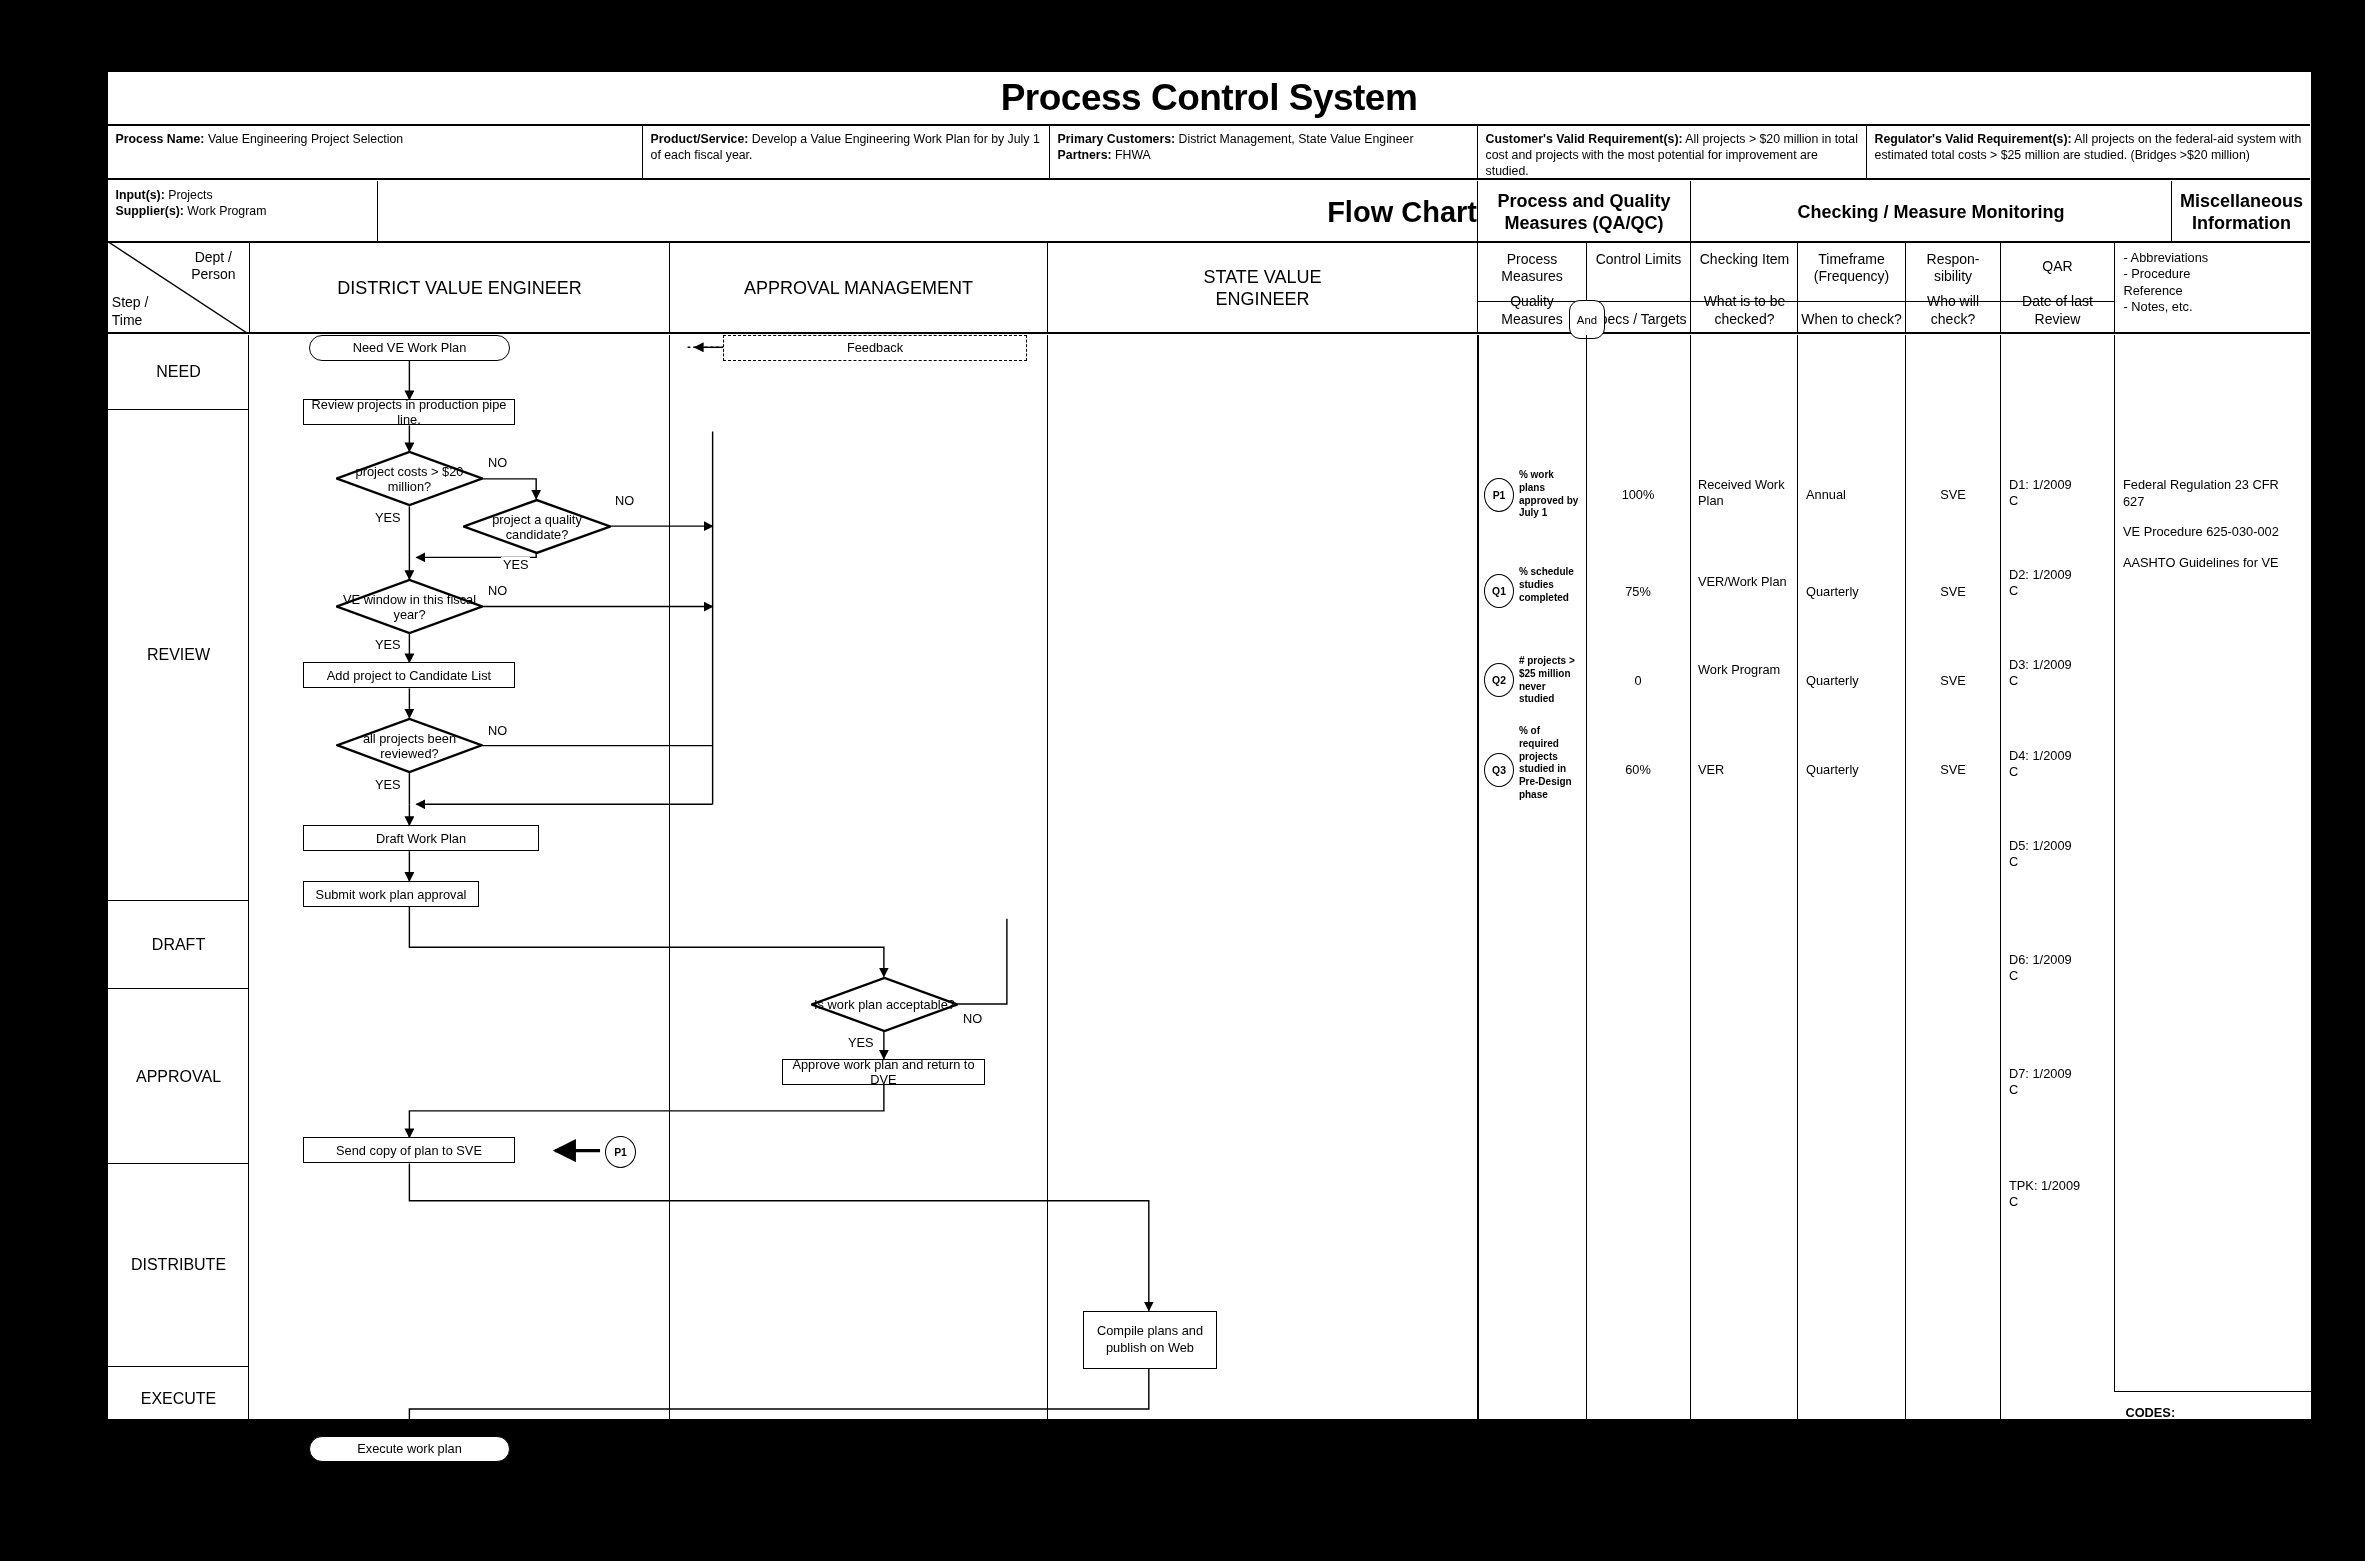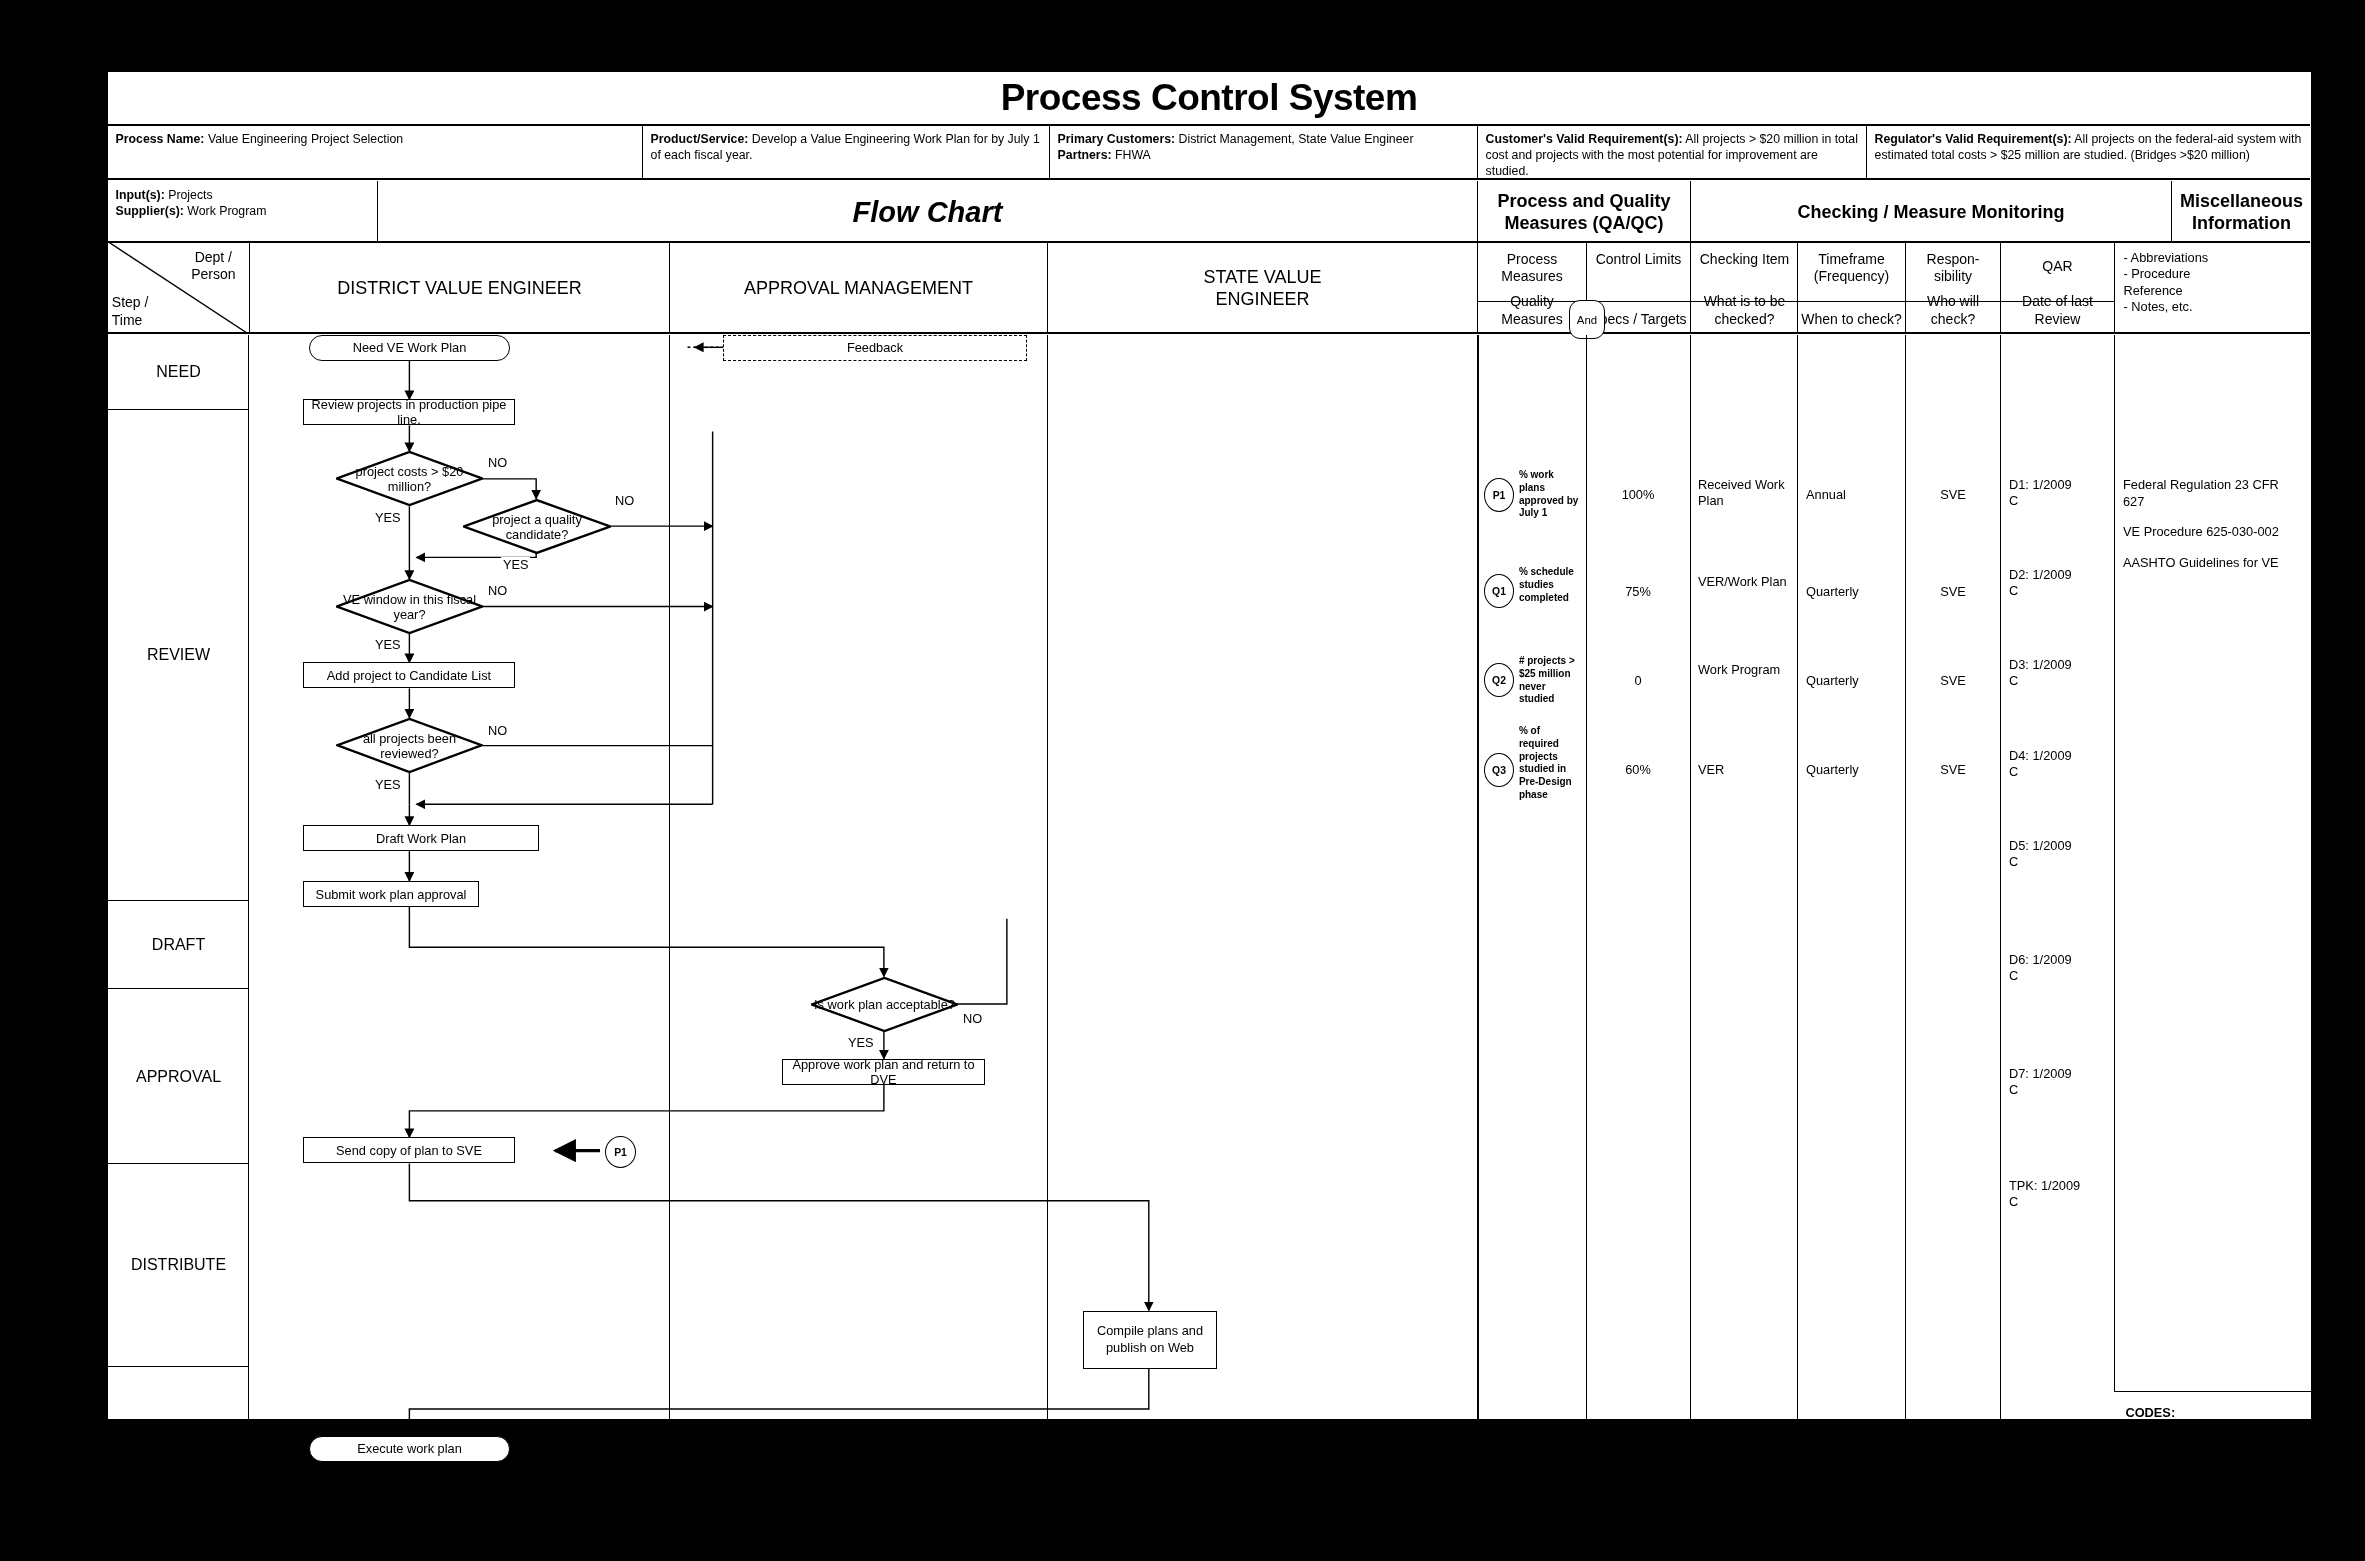--- a/index.html
+++ b/index.html
@@ -90,21 +90,21 @@
 
   <div class="cell bb-h" style="left:0;top:109px;width:2202px;height:62px;"></div>
 
   <div class="cell" style="left:0;top:109px;width:269px;height:62px;padding:6.6px 7.6px;">
     <div class="t-meta"><b>Input(s):</b>
       <span>Projects</span></div>
     <div class="t-meta"><b>Supplier(s):</b>
       <span>Work Program</span></div>
   </div>
 
-  <div class="cell bl" style="left:269px;top:109px;width:1100px;height:62px;display:flex;align-items:center;justify-content:center;font-style:italic;">
+  <div class="cell bl" style="left:269px;top:109px;width:1100px;height:62px;display:flex;align-items:center;justify-content:flex-end;">
     <div class="t-flow">Flow Chart</div>
   </div>
 
   <div class="cell bl" style="left:1369px;top:109px;width:213px;height:62px;display:flex;align-items:center;justify-content:center;padding:0 4.7px;">
     <div class="t-sec">Process and Quality Measures (QA/QC)</div>
   </div>
 
   <div class="cell bl" style="left:1582px;top:109px;width:481px;height:62px;display:flex;align-items:center;justify-content:center;padding:0 4.7px;">
     <div class="t-sec">Checking / Measure Monitoring</div>
   </div>
@@ -191,20 +191,23 @@
     <div class="t-step">REVIEW</div>
   </div>
   <div class="cell bb" style="left:0;top:829px;width:141px;height:88px;display:flex;align-items:center;justify-content:center;">
     <div class="t-step">DRAFT</div>
   </div>
   <div class="cell bb" style="left:0;top:918px;width:141px;height:174px;display:flex;align-items:center;justify-content:center;">
     <div class="t-step">APPROVAL</div>
   </div>
   <div class="cell bb" style="left:0;top:1092px;width:141px;height:203px;display:flex;align-items:center;justify-content:center;">
     <div class="t-step">DISTRIBUTE</div>
+  </div>
+  <div class="cell" style="left:0;top:1295px;width:141px;height:129px;display:flex;align-items:flex-start;justify-content:center;padding-top:23px;box-sizing:border-box;">
+    <div class="t-step">EXECUTE</div>
   </div>
 
   <div class="cell" style="left:561px;top:263px;width:0;height:1084px;border-left:1.4px solid #000;"></div>
   <div class="cell" style="left:939px;top:263px;width:0;height:1084px;border-left:1.4px solid #000;"></div>
   <div class="cell" style="left:1369px;top:263px;width:0;height:1084px;border-left:2.8px solid #000;"></div>
 
   <div class="cell" style="left:1478px;top:263px;width:0;height:1084px;border-left:1.4px solid #000;"></div>
   <div class="cell" style="left:1582px;top:263px;width:0;height:1084px;border-left:1.4px solid #000;"></div>
   <div class="cell" style="left:1689px;top:263px;width:0;height:1084px;border-left:1.4px solid #000;"></div>
   <div class="cell" style="left:1797px;top:263px;width:0;height:1084px;border-left:1.4px solid #000;"></div>

